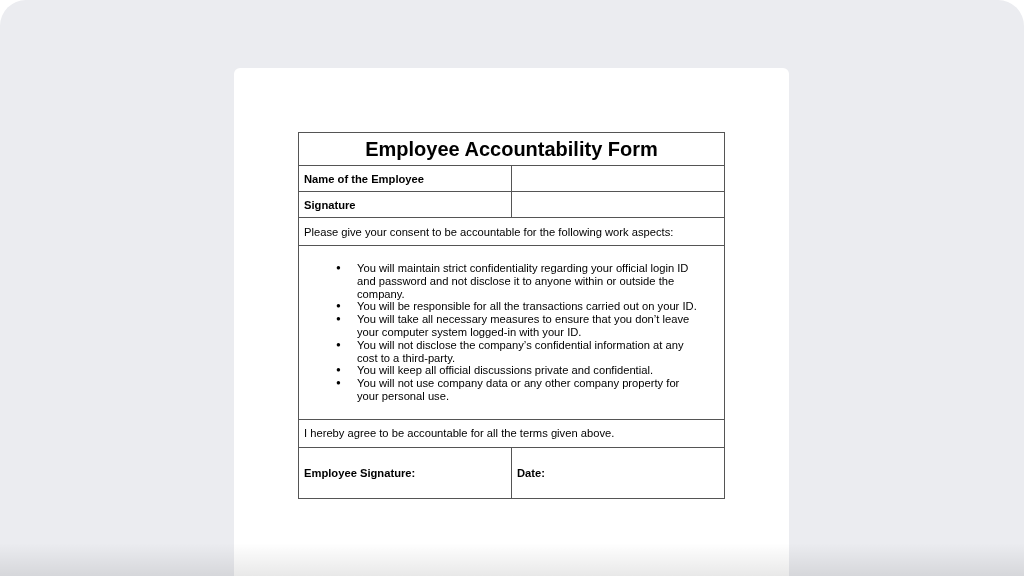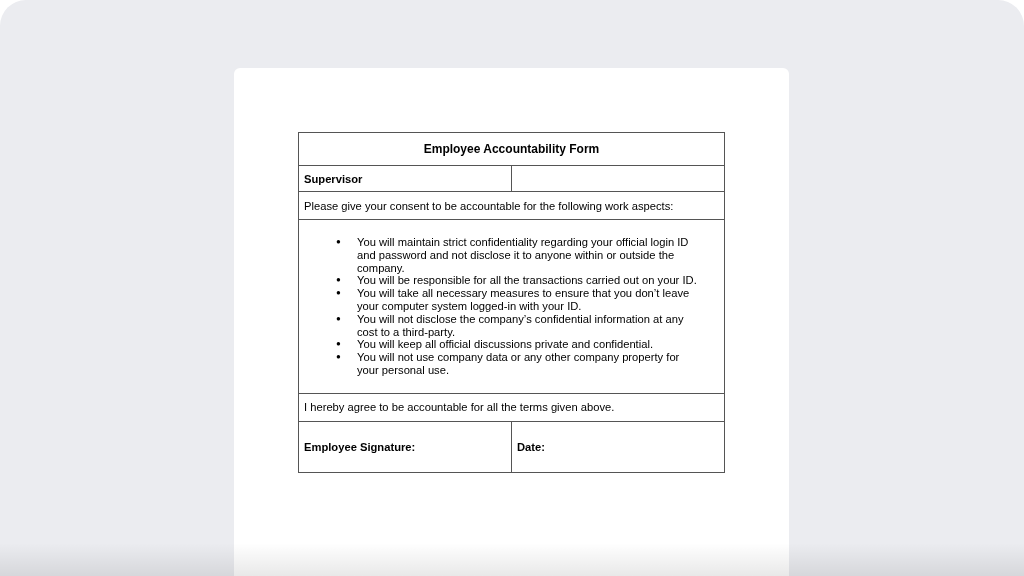--- a/index.html
+++ b/index.html
@@ -20,21 +20,21 @@
     position:absolute; left:0; top:543px; width:1024px; height:33px;
     background:linear-gradient(to bottom, rgba(0,0,0,0), rgba(0,0,0,0.09));
     pointer-events:none;
   }
   table.form {
     position:absolute; left:64px; top:64px; width:427px;
     border-collapse:collapse; color:#000;
     font-size:11.2px;
   }
   table.form td { border:1.3px solid #555; padding:0 5px; vertical-align:middle; }
-  td.title { height:32px; text-align:center; font-size:12px; font-weight:bold;margin-top:16px; }
+  td.title { height:32px; text-align:center; font-size:20px; font-weight:bold;margin-top:16px; }
   td.label { height:25px; width:131px; font-weight:bold; }
   td.value { height:25px; }
   td.consent { height:27px;margin-top:28px; }
   td.terms { padding:4px 5px 4px 0; }
   td.terms ul { margin:16px; padding-left:37px; list-style:none; }
   td.terms li { position:relative; line-height:12.8px; }
   td.terms li::before { content:"\25CF"; position:absolute; left:-21px; font-size:8px; top:0; }
   td.agree { height:27px;margin-left:48px; }
   td.sig { height:50px; vertical-align:top; padding-top:5px; font-weight:bold;margin-top:12px; }
   td.date { width:131px; }
@@ -43,21 +43,25 @@
 <body>
 
 <div class="backdrop"></div>
 <div class="page">
   <table class="form">
     <tbody>
         <tr>
       <td class="title" colspan="2">Employee Accountability Form</td>
     </tr>
     <tr>
-      <td class="label">Supervisor</td>
+      <td class="label">Name of the Employee</td>
+      <td class="value"></td>
+    </tr>
+    <tr>
+      <td class="label">Signature</td>
       <td class="value"></td>
     </tr>
     <tr>
       <td class="consent" colspan="2">Please give your consent to be accountable for the following work aspects:</td>
     </tr>
     <tr>
       <td class="terms" colspan="2">
         <ul>
           <li>You will maintain strict confidentiality regarding your official login ID and password and not disclose it to anyone within or outside the company.</li>
           <li>You will be responsible for all the transactions carried out on your ID.</li>

